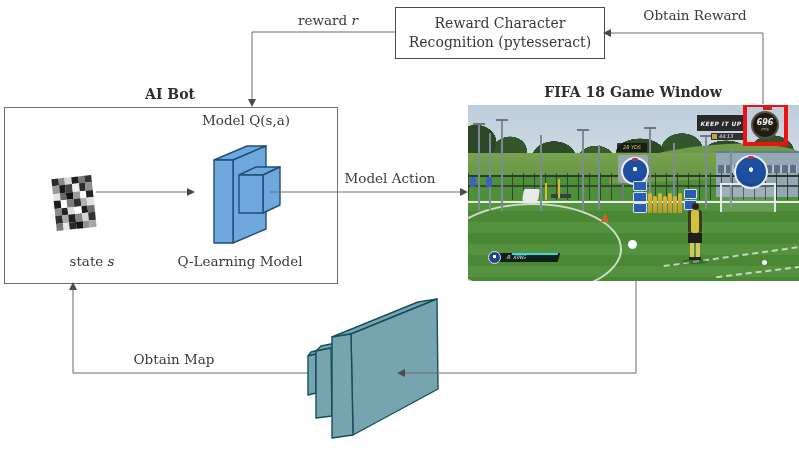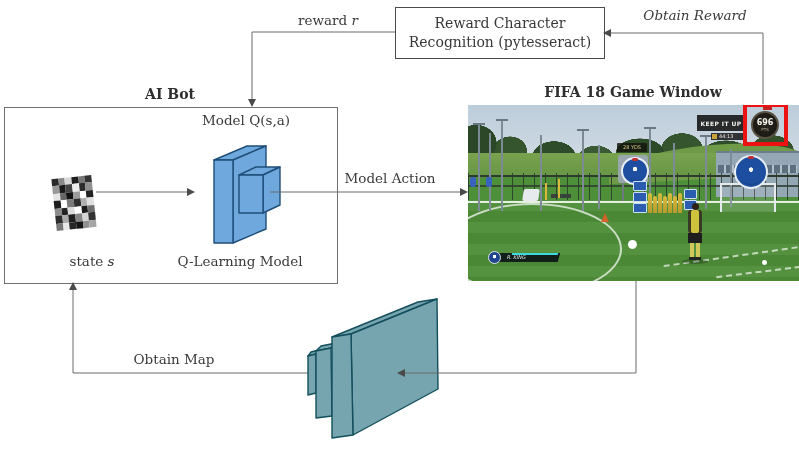--- a/index.html
+++ b/index.html
@@ -16,21 +16,21 @@
   
   #overlay{position:absolute;left:0;top:0;width:799px;height:469px;pointer-events:none;}
   .edge{stroke:#6b6b6b;stroke-width:1;fill:none;}
   .head{fill:#4a4a4a;stroke:none;}
   .q-face{fill:var(--q-model-fill,#6fa8dc);stroke:var(--q-model-stroke,#1f4e79);stroke-width:1.4;stroke-linejoin:round;}
   .m-face{fill:var(--mobilenet-fill,#76a5af);stroke:var(--mobilenet-stroke,#134f5c);stroke-width:1.4;stroke-linejoin:round;}
   
   #state-grid{position:absolute;left:54px;top:177px;width:40px;height:52px;transform:rotate(-6deg);
               display:grid;grid-template-columns:repeat(6,1fr);grid-template-rows:repeat(7,1fr);}
   
-  #game{position:absolute;left:468px;top:105px;width:331px;height:176px;overflow:hidden;background:#4e8f3a;}
+  #game{position:absolute;left:468px;top:105px;width:331px;height:176px;overflow:hidden;background:#4e8f3a;font-style:italic;}
   #sky{position:absolute;left:0;top:0;width:331px;height:72px;background:linear-gradient(#bccdda,#d6dee6);}
   #trees{position:absolute;left:0;top:4px;width:331px;height:66px;background:
     radial-gradient(ellipse 34px 30px at 8px 34px,#2c4727 60%,transparent 61%),
     radial-gradient(ellipse 28px 24px at 42px 42px,#35552e 60%,transparent 61%),
     radial-gradient(ellipse 36px 26px at 86px 48px,#2e4c29 60%,transparent 61%),
     radial-gradient(ellipse 30px 22px at 128px 50px,#3a5a33 60%,transparent 61%),
     radial-gradient(ellipse 40px 24px at 172px 44px,#2c4a28 60%,transparent 61%),
     radial-gradient(ellipse 34px 26px at 214px 40px,#35552e 60%,transparent 61%),
     radial-gradient(ellipse 40px 24px at 258px 46px,#2e4c29 60%,transparent 61%),
     radial-gradient(ellipse 36px 26px at 304px 42px,#33522c 60%,transparent 61%);}
@@ -110,21 +110,21 @@
 <div id="stage">
 
   <div id="ocr-box">
     <div>
       <span>Reward Character</span><br>
       <span>Recognition (pytesseract)</span>
     </div>
   </div>
 
   <div class="lbl ctr" style="left:328px;top:12px;"><span>reward </span><i>r</i></div>
-  <div class="lbl ctr" style="left:695px;top:7px;font-style:italic;"><span>Obtain Reward</span></div>
+  <div class="lbl ctr" style="left:695px;top:7px;"><span>Obtain Reward</span></div>
   <div class="lbl ctr" style="left:390px;top:170px;"><span>Model Action</span></div>
   <div class="lbl ctr" style="left:174px;top:351px;"><span>Obtain Map</span></div>
 
   <div class="lbl bold ctr" style="left:170px;top:86px;"><span>AI Bot</span></div>
   <div id="aibot-box"></div>
   <div class="lbl ctr" style="left:246px;top:112px;"><span>Model Q(s,a)</span></div>
   <div class="lbl ctr" style="left:92px;top:253px;"><span>state </span><i>s</i></div>
   <div class="lbl ctr" style="left:240px;top:253px;"><span>Q-Learning Model</span></div>
   <div id="state-grid">
       <div style="background: rgb(42, 42, 42);"></div>

